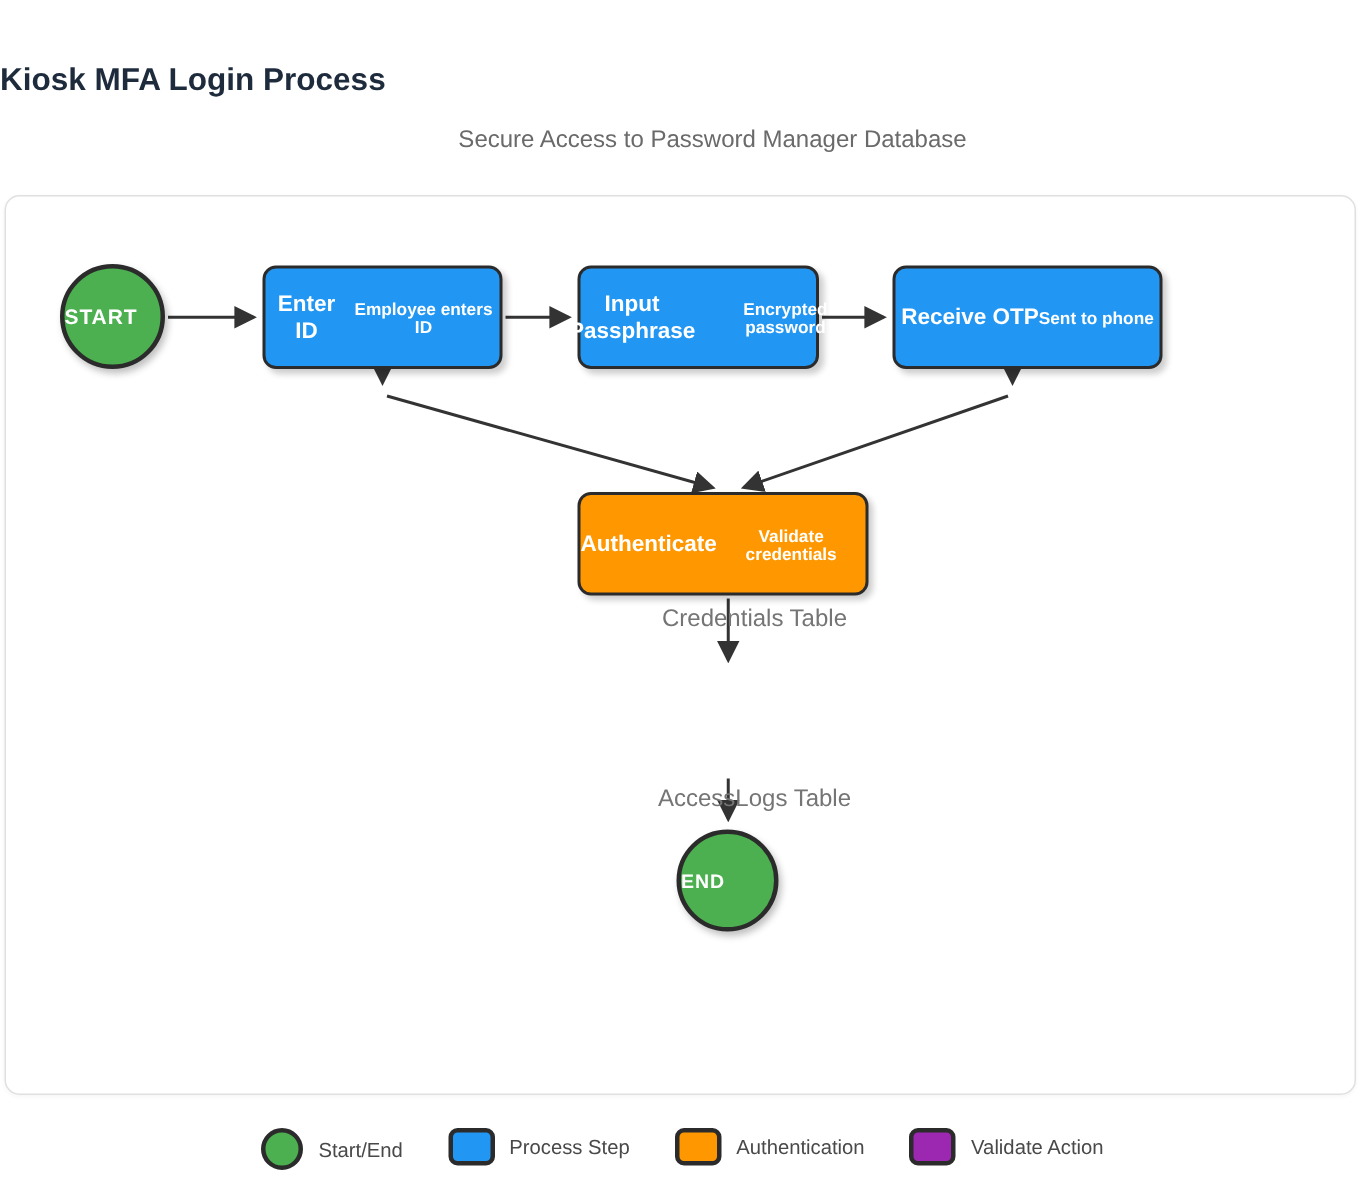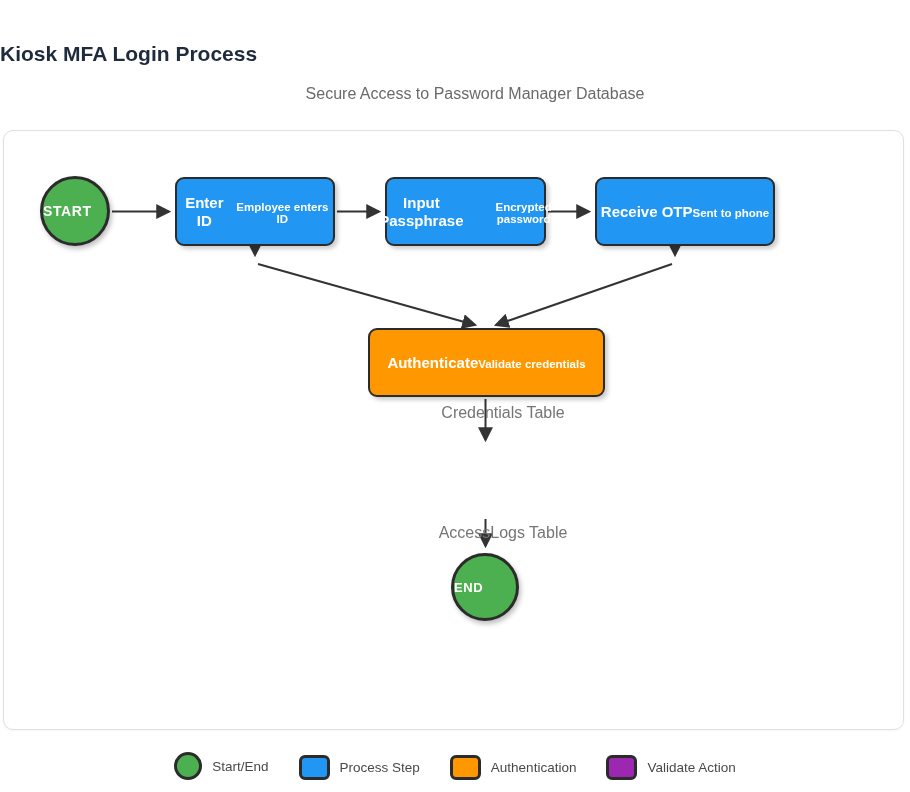--- a/index.html
+++ b/index.html
@@ -32,30 +32,30 @@
   .flow-circle { position: absolute; border-radius: 50%; border: 3px solid #2b2b2b;
     background: #4caf50; color: #fff; font-weight: bold; letter-spacing: 0.6px;
     display: flex; align-items: center; justify-content: flex-start;
     box-shadow: 2px 3px 5px rgba(0,0,0,0.25); }
   .circle-start { left: 40px; top: 176px; width: 70px; height: 70px; font-size: 14px; }
   .circle-end   { left: 451px; top: 553px; width: 68px; height: 68px; font-size: 13px; }
 
   .node-enter-id    { left: 175px; top: 177px; width: 160px; height: 69px; }
   .node-passphrase  { left: 385px; top: 177px; width: 161px; height: 69px; gap: 32px; }
   .node-otp         { left: 595px; top: 177px; width: 180px; height: 69px; }
-  .node-auth        { left: 368px; top: 328px; width: 237px; height: 69px; }
+  .node-auth        { left: 385px; top: 328px; width: 194px; height: 69px; }
   .node-log         { left: 385px; top: 446px; width: 202px; height: 71px; }
 
   .edge-label { position: absolute; left: 485px; transform: translateX(-50%);
     font-size: 16px; color: #757575; white-space: nowrap; margin-left: 18px; }
   .label-credentials { top: 404px; }
   .label-accesslogs  { top: 524px; }
 
   .legend { position: absolute; left: 0; top: 752px; width: 100%;
-    display: flex; align-items: flex-end; justify-content: center; gap: 30px; }
+    display: flex; align-items: flex-start; justify-content: center; gap: 30px; }
   .legend-item { display: flex; align-items: center; gap: 10px; }
   .legend-swatch { border: 3px solid #2b2b2b; }
   .swatch-circle { width: 28px; height: 28px; border-radius: 50%; background: #4caf50; }
   .swatch-rect   { width: 31px; height: 25px; border-radius: 6px; }
   .legend-label { font-size: 13.5px; color: #494949; }
 </style>
 </head>
 <body>
 
 <div class="page">

